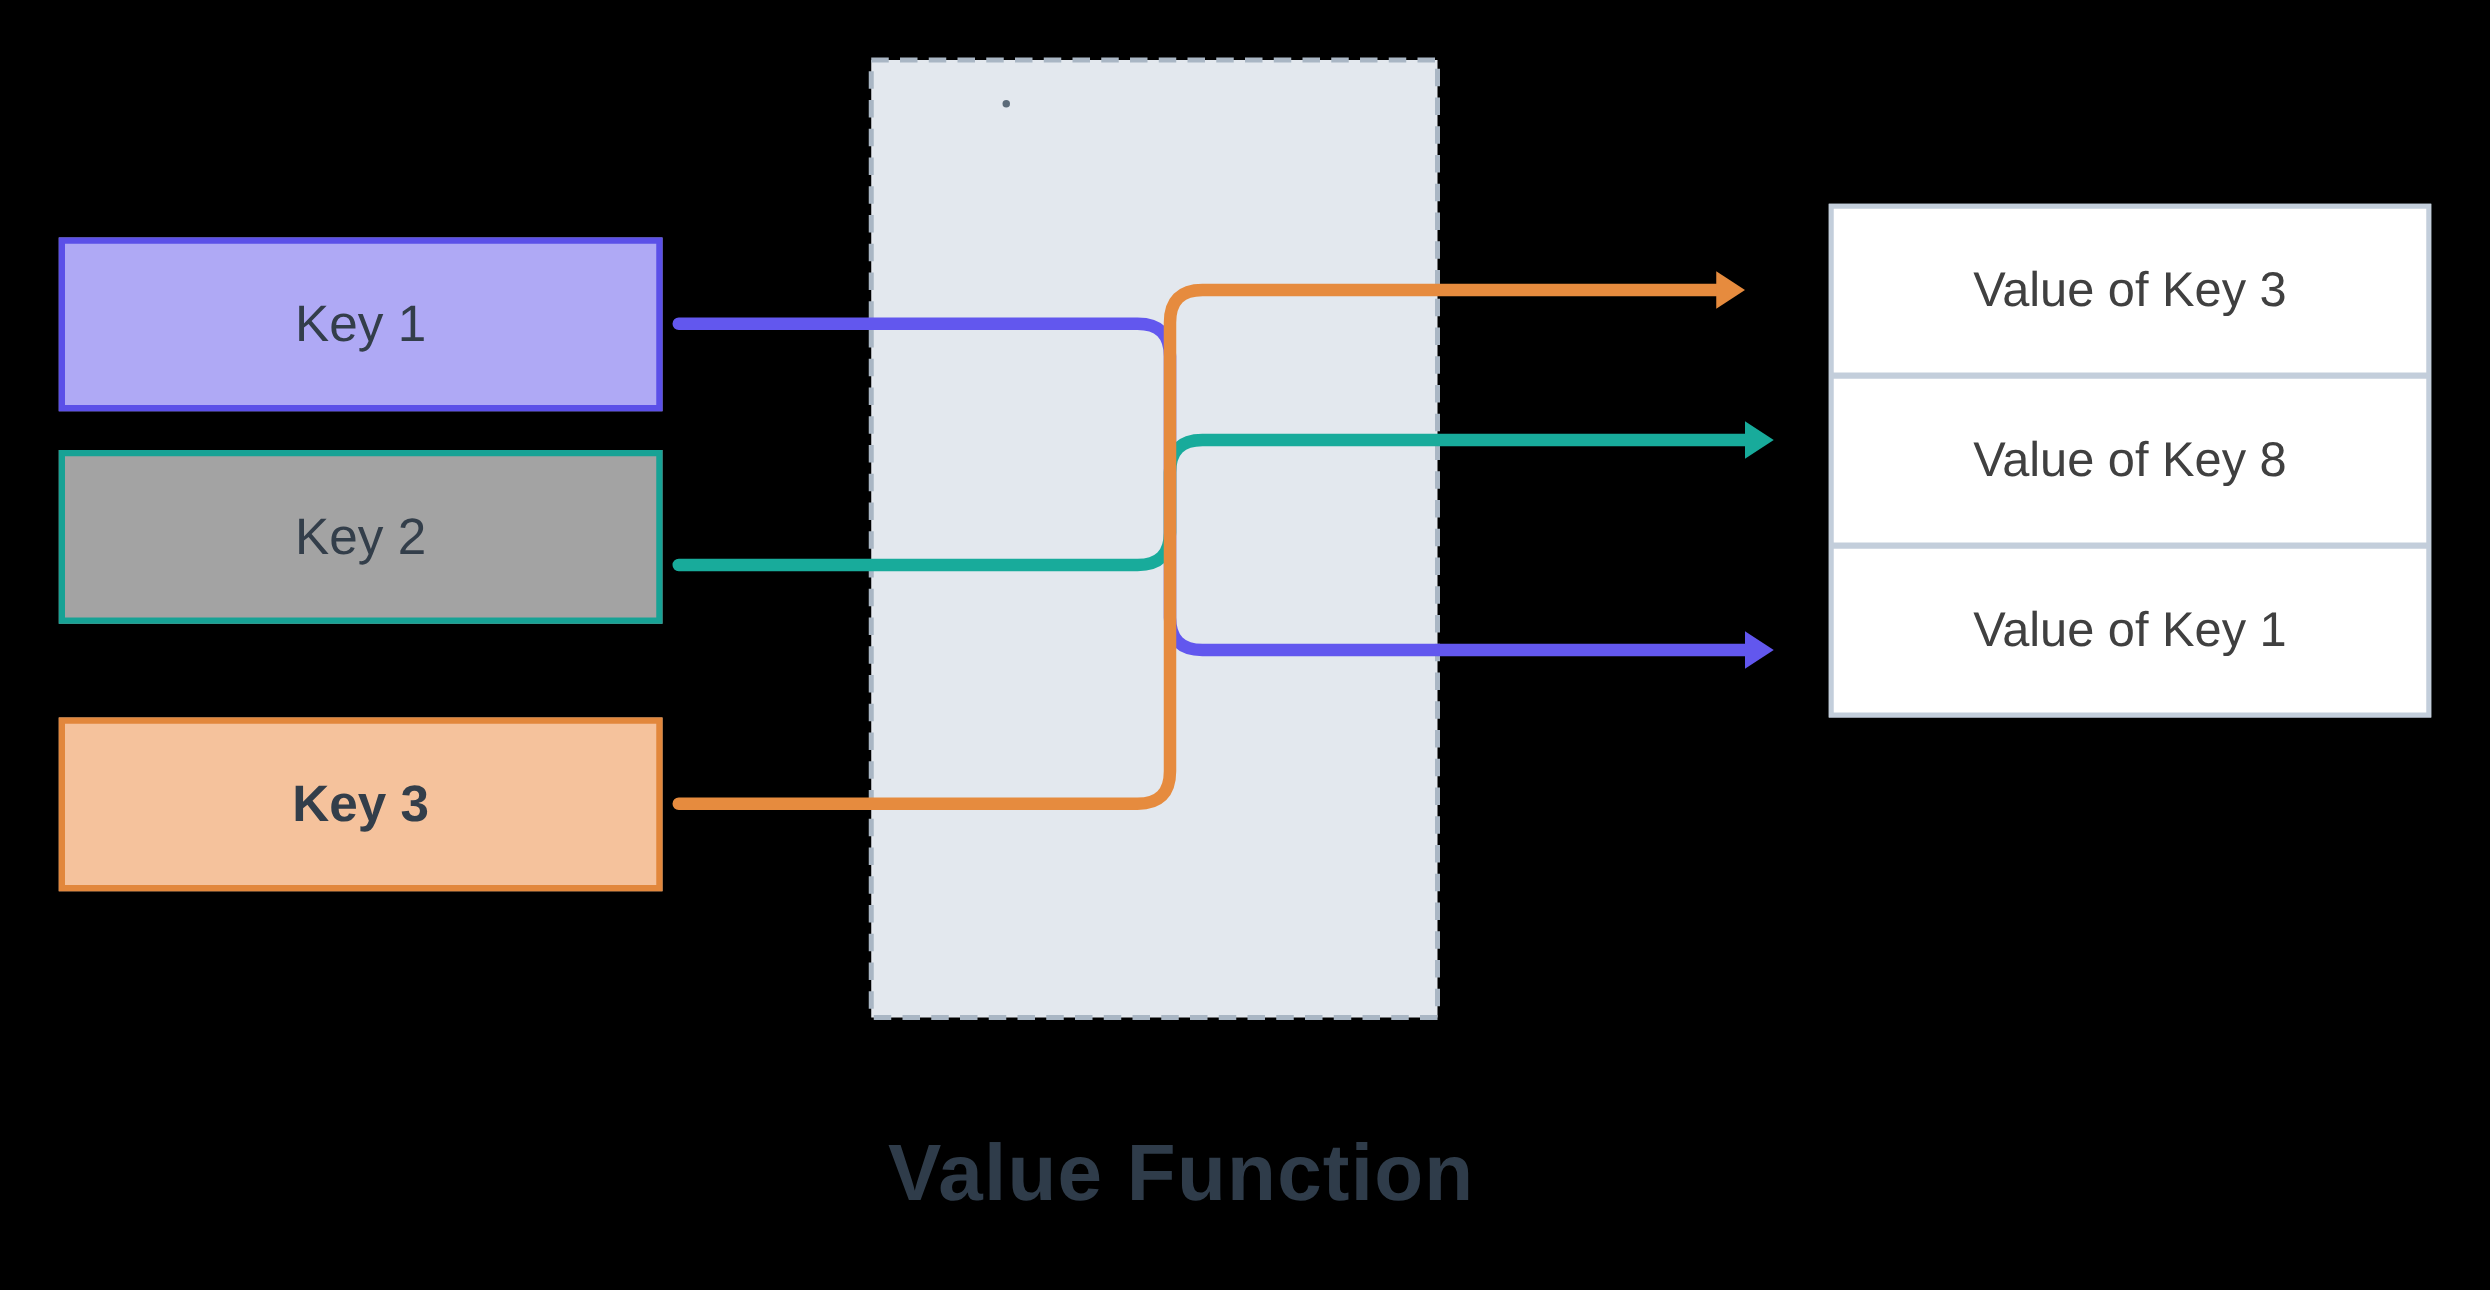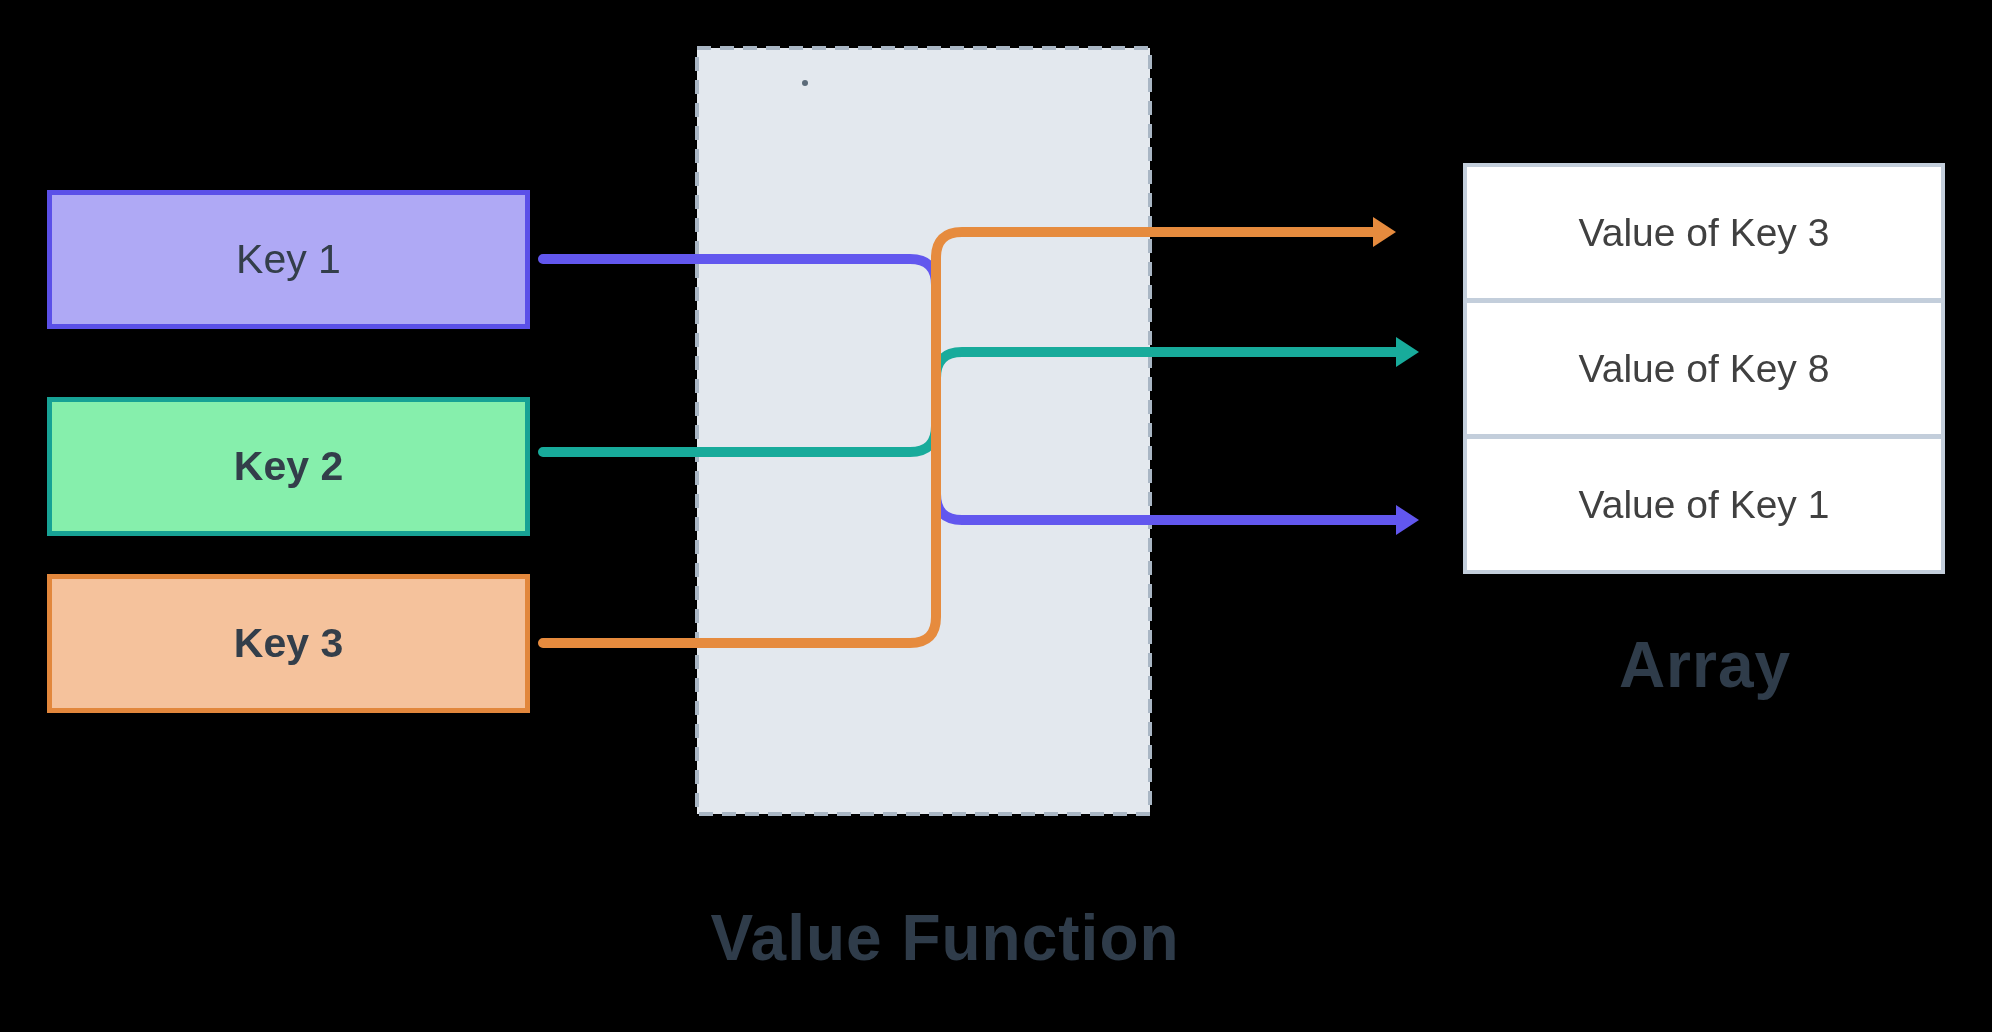--- a/index.html
+++ b/index.html
@@ -23,21 +23,21 @@
     width: 473px;
     height: 129px;
     border: 5px solid;
     display: flex;
     align-items: center;
     justify-content: center;
     font-size: 41px;
     color: #333e4a;
   }
   .key-1 { top: 190px; background: #afa9f5; border-color: #5b50e8; }
-  .key-2 { top: 397px; background: #86efac; border-color: #17a295; font-weight: bold; }
+  .key-2 { top: 360px; background: #a3a3a3; border-color: #17a295; }
   .key-3 { top: 574px; background: #f5c29c; border-color: #e2873c; font-weight: bold; }
 
   .array-box {
     position: absolute;
     left: 1463px;
     top: 163px;
     width: 474px;
     border: 4px solid #c3cedb;
     background: #c3cedb;
   }
@@ -113,15 +113,14 @@
     </div>
     <div class="array-cell">
       <span>Value of Key 8</span>
     </div>
     <div class="array-cell">
       <span>Value of Key 1</span>
     </div>
   </div>
 
   <div id="hash-title" class="big-title">Value Function</div>
-  <div id="array-title" class="big-title">Array</div>
 
 </div>
 
 </body></html>

